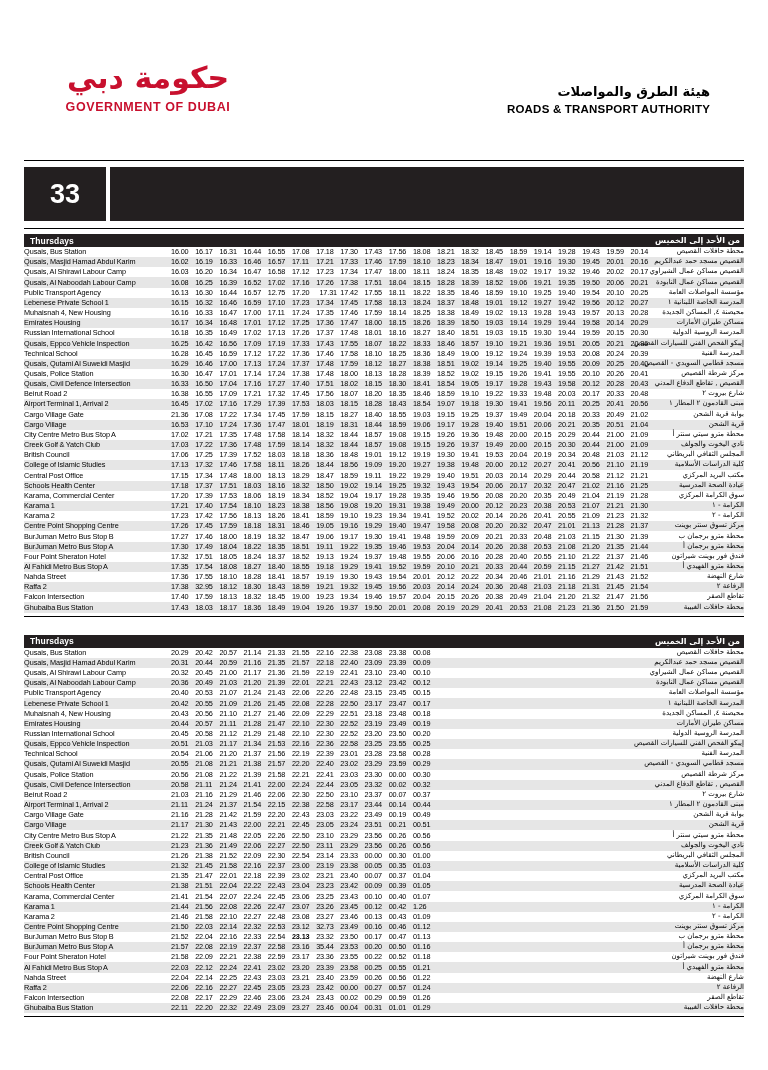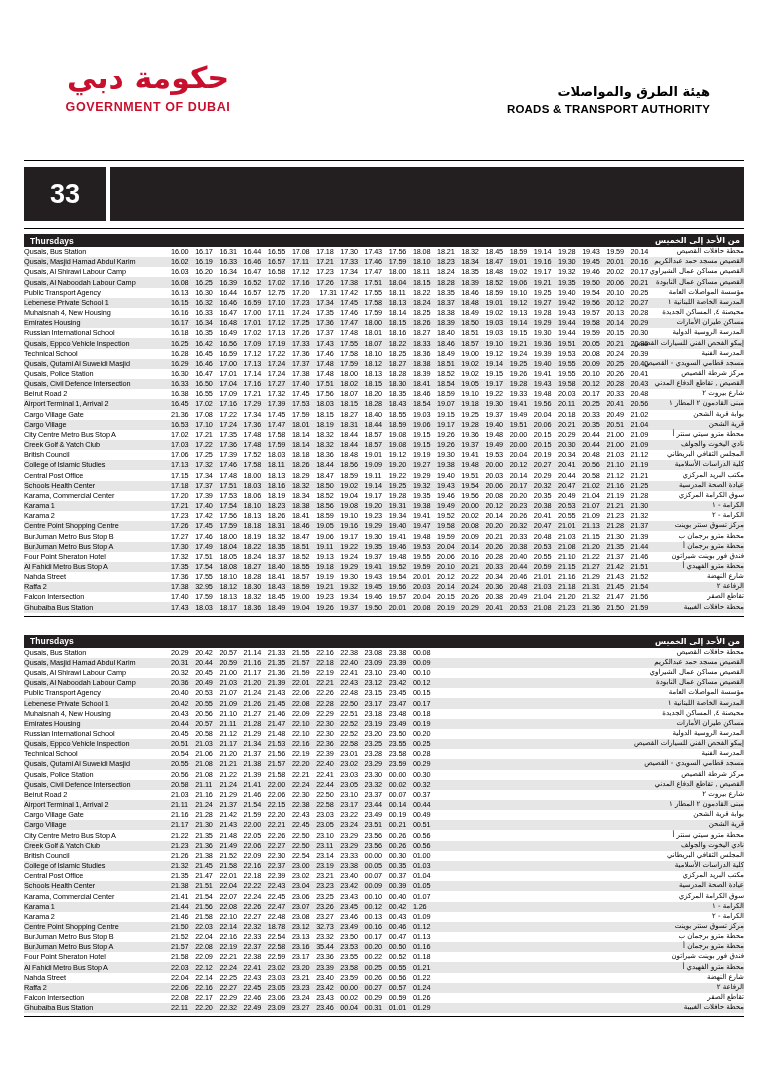--- a/index.html
+++ b/index.html
@@ -1524,37 +1524,37 @@
             <td class="t" style="width: 24.2px;">00.43</td>
             <td class="t" style="width: 24.2px;">01.09</td>
             <td class="stop-ar">الكرامة - ٢</td>
           </tr>
           <tr class="alt">
             <td class="stop-en">Centre Point Shopping Centre</td>
             <td class="t" style="width: 24.2px;">21.50</td>
             <td class="t" style="width: 24.2px;">22.03</td>
             <td class="t" style="width: 24.2px;">22.14</td>
             <td class="t" style="width: 24.2px;">22.32</td>
-            <td class="t" style="width: 24.2px;">18.78</td>
+            <td class="t" style="width: 24.2px;">22.53</td>
             <td class="t" style="width: 24.2px;">23.12</td>
             <td class="t" style="width: 24.2px;">32.73</td>
             <td class="t" style="width: 24.2px;">23.49</td>
             <td class="t" style="width: 24.2px;">00.16</td>
             <td class="t" style="width: 24.2px;">00.46</td>
             <td class="t" style="width: 24.2px;">01.12</td>
             <td class="stop-ar">مركز تسوق سنتر بوينت</td>
           </tr>
           <tr class="plain">
             <td class="stop-en">BurJuman Metro Bus Stop B</td>
             <td class="t" style="width: 24.2px;">21.52</td>
             <td class="t" style="width: 24.2px;">22.04</td>
             <td class="t" style="width: 24.2px;">22.16</td>
             <td class="t" style="width: 24.2px;">22.33</td>
             <td class="t" style="width: 24.2px;">22.54</td>
-            <td class="t" style="width: 24.2px;">23.13</td>
+            <td class="t" style="width: 24.2px; font-weight: bold;">23.13</td>
             <td class="t" style="width: 24.2px;">23.32</td>
             <td class="t" style="width: 24.2px;">23.50</td>
             <td class="t" style="width: 24.2px;">00.17</td>
             <td class="t" style="width: 24.2px;">00.47</td>
             <td class="t" style="width: 24.2px;">01.13</td>
             <td class="stop-ar">محطة مترو برجمان ب</td>
           </tr>
           <tr class="alt">
             <td class="stop-en">BurJuman Metro Bus Stop A</td>
             <td class="t" style="width: 24.2px;">21.57</td>

